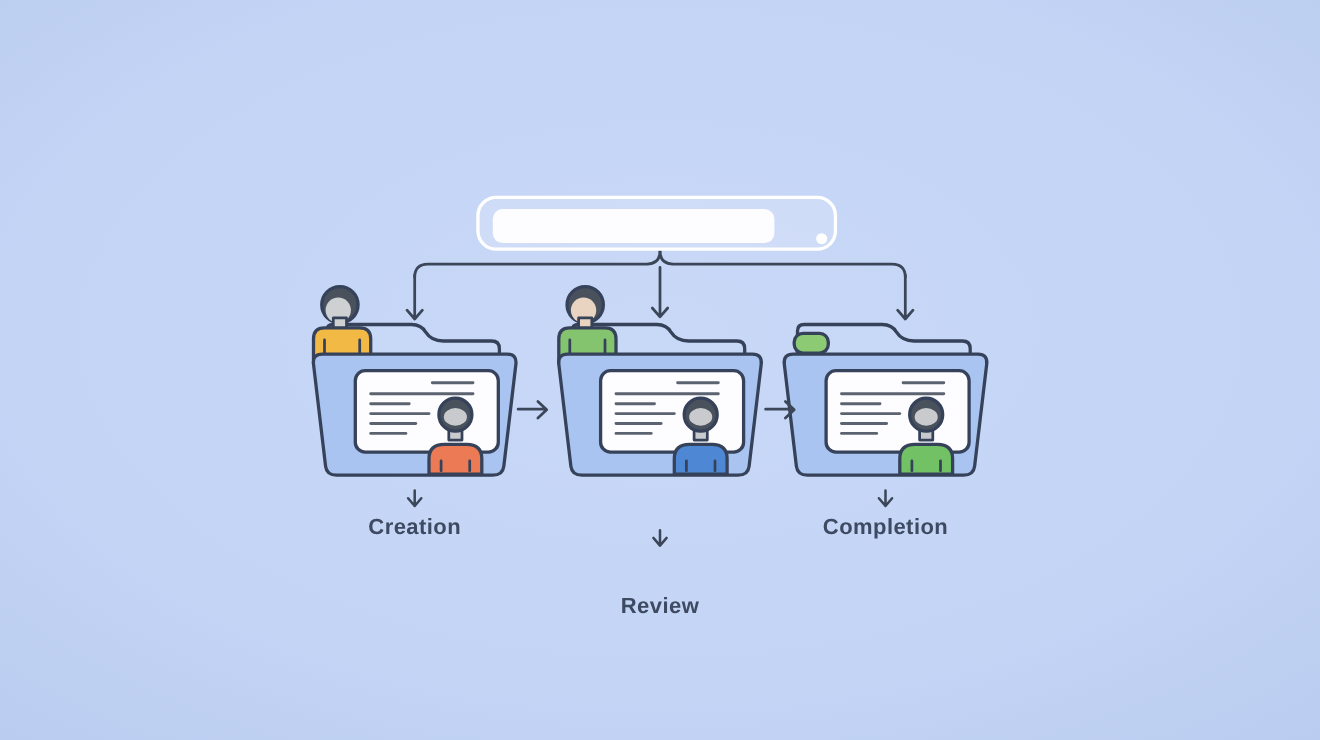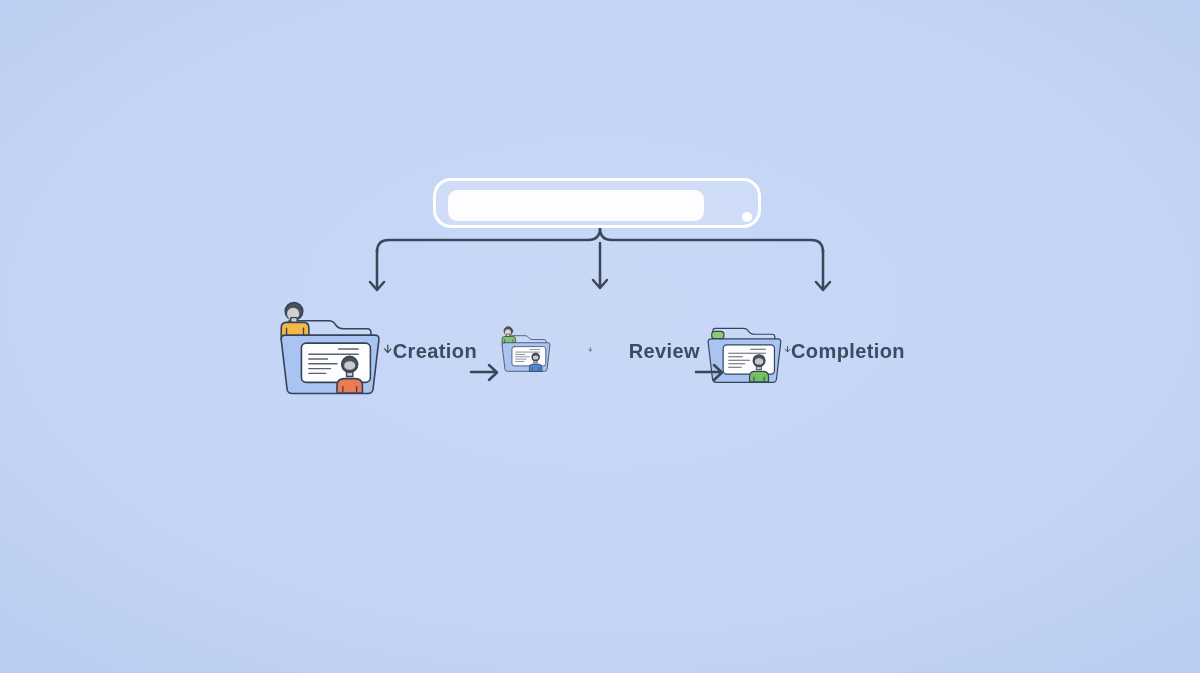--- a/index.html
+++ b/index.html
@@ -54,21 +54,21 @@
     pointer-events: none;
     z-index: 4;
   }
 
   
   .stage {
     position: absolute;
     top: 255px;
     width: 200px;
     display: flex;
-    flex-direction: row;
+    flex-direction: column;
     align-items: center;
     z-index: 3;
   }
   .stage-creation   { left: 277px; }
   .stage-review     { left: 500px; gap: 36px; }
   .stage-completion { left: 705px; }
 
   .folder-svg { width: 200px; height: 190px; display: block; }
   .mini-arrow { width: 18px; height: 22px; display: block; margin-top: -1px; }
 

